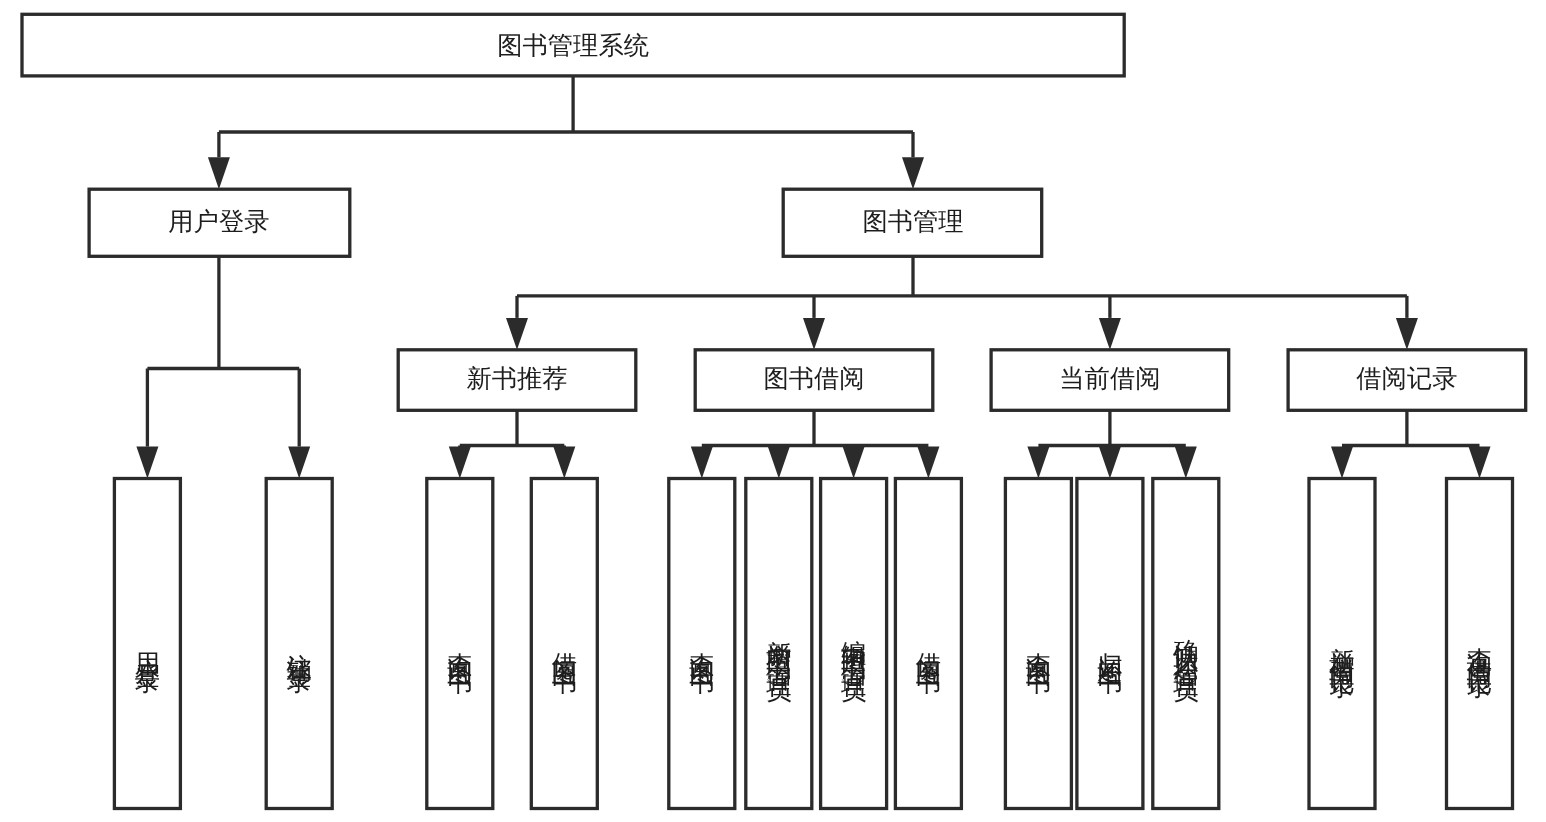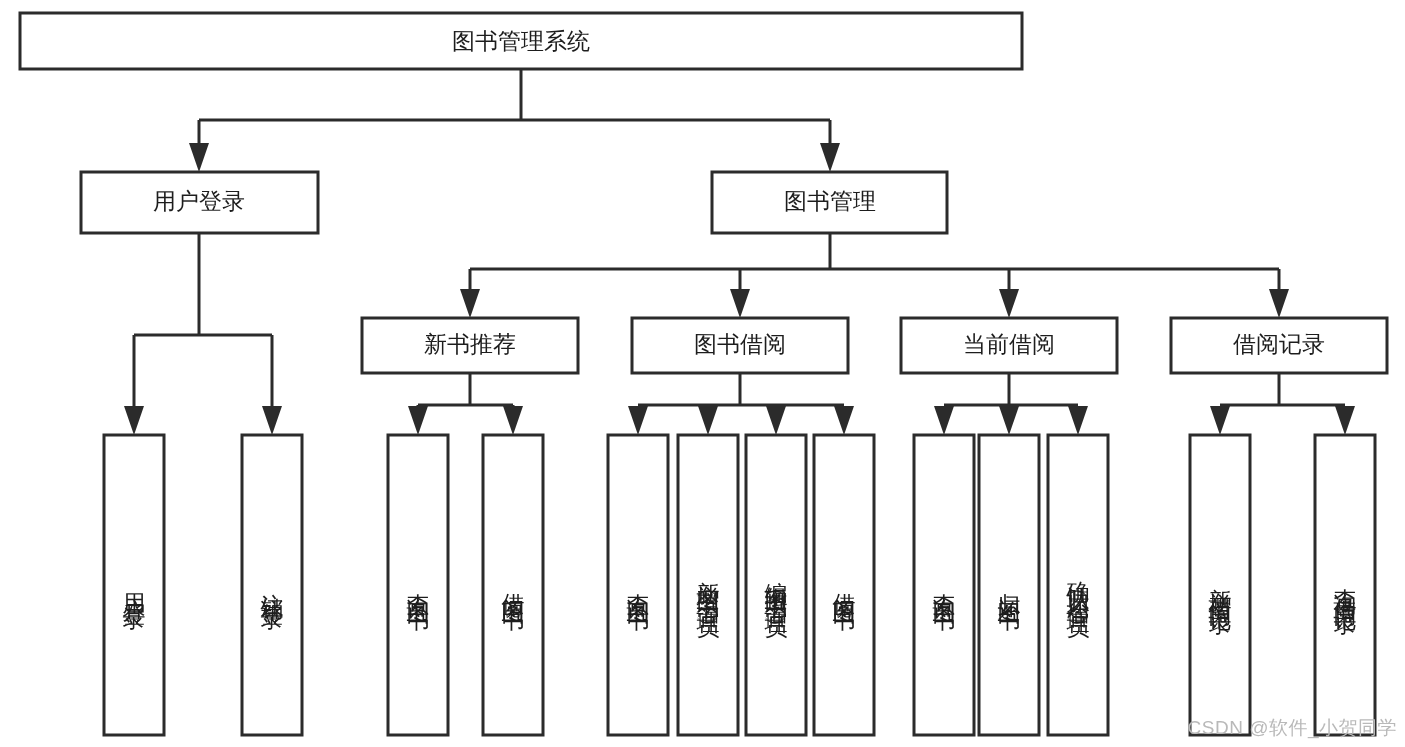--- a/index.html
+++ b/index.html
@@ -192,15 +192,14 @@
   <div class="node-label-v" style="left:746px; top:435px; width:60px; height:300px;">编辑图书（管理员）</div>
   <div class="node-label-v" style="left:814px; top:435px; width:60px; height:300px;">借阅图书</div>
 
   <div class="node-label-v" style="left:914px; top:435px; width:60px; height:300px;">查询图书</div>
   <div class="node-label-v" style="left:979px; top:435px; width:60px; height:300px;">归还图书</div>
   <div class="node-label-v" style="left:1048px; top:435px; width:60px; height:300px;">确认归还（管理员）</div>
 
   <div class="node-label-v" style="left:1190px; top:435px; width:60px; height:300px;">新增借阅记录</div>
   <div class="node-label-v" style="left:1315px; top:435px; width:60px; height:300px;">查询借阅记录</div>
 
-  <div class="watermark">CSDN @软件_小贺同学</div>
 
 </div>
 
 </body></html>

